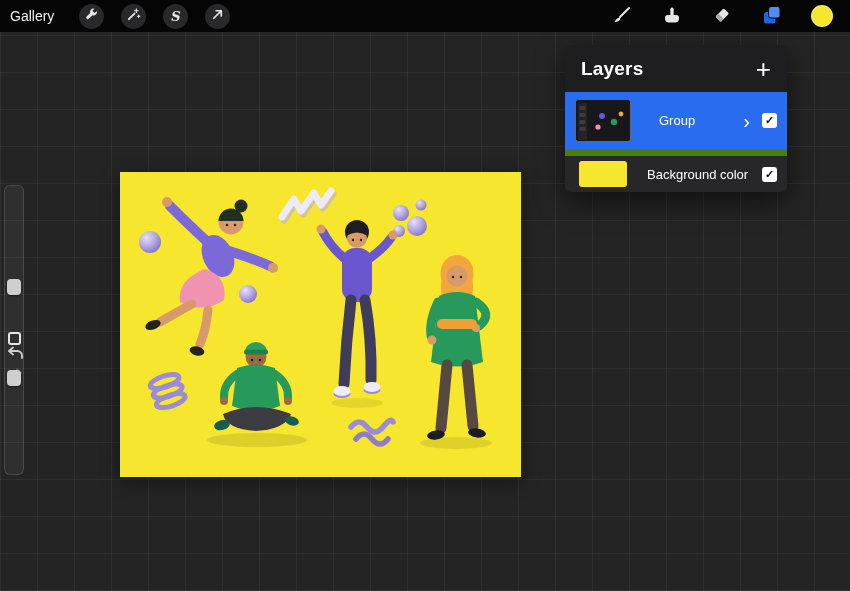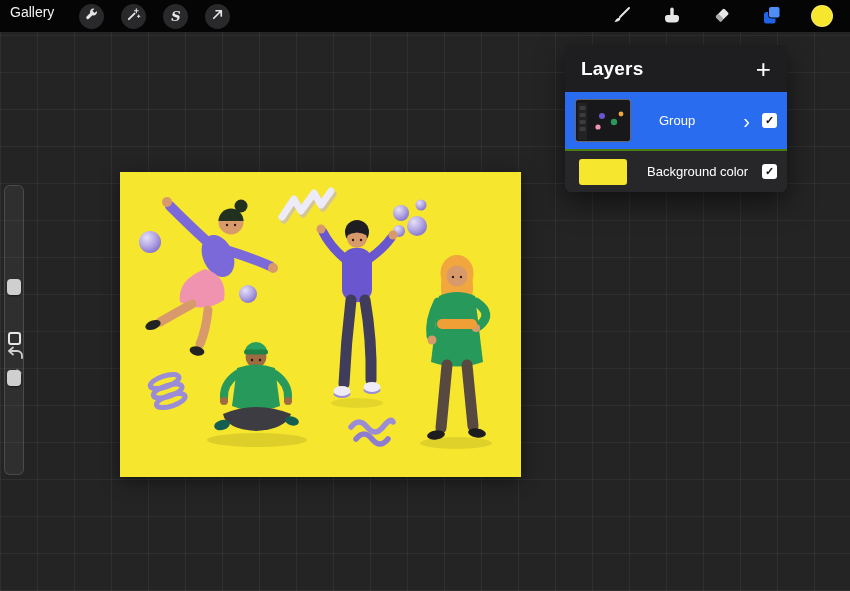--- a/index.html
+++ b/index.html
@@ -3,21 +3,21 @@
 <meta charset="utf-8">
 <style>
   * { box-sizing: border-box; margin: 0; padding: 0; }
   body { width: 850px; height: 591px; overflow: hidden; background: #1c1c1c;
          font-family: "Liberation Sans", sans-serif; }
   .screen { position: relative; width: 850px; height: 591px; background: #242424; overflow: hidden; }
 
   
   .topbar { position: absolute; top: 0; left: 0; right: 0; height: 32px; background: #050506;
             display: flex; align-items: center; justify-content: space-between; padding: 0 10px; z-index: 10; }
-  .tb-left { display: flex; align-items: flex-start; gap: 17px; }
+  .tb-left { display: flex; align-items: center; gap: 17px; }
   .gallery { color: #f1f1f1; font-size: 14px; margin-right: 8px; cursor: default; }
   .tool-circle { width: 25px; height: 25px; border-radius: 50%; background: #29292c; border: none;
                  display: flex; align-items: center; justify-content: center; padding: 0; }
   .sel-glyph { color: #e9e9e9; font-family: "DejaVu Serif", serif; font-style: italic;
                font-weight: bold; font-size: 13px; line-height: 1; }
   .tb-right { display: flex; align-items: center; gap: 26px; padding-right: 6px; }
   .tb-right .tool { background: none; border: none; padding: 0; width: 24px; height: 24px;
                     display: flex; align-items: center; justify-content: center; }
   .color-circle { width: 22px; height: 22px; border-radius: 50%; background: #f6e62e;
                   border: 1px solid rgba(255,255,255,.25); }
@@ -48,21 +48,21 @@
   
   .layers-panel { position: absolute; left: 565px; top: 45px; width: 222px; border-radius: 6px;
                   overflow: hidden; background: #1e1e20; box-shadow: 0 10px 28px rgba(0,0,0,.55); z-index: 8; }
   .lp-header { height: 47px; display: flex; align-items: center; justify-content: space-between;
                padding: 0 16px; }
   .lp-title { color: #fff; font-size: 19px; font-weight: 700; letter-spacing: .2px; }
   .lp-add { color: #fff; font-size: 26px; font-weight: 300; background: none; border: none;
             line-height: 20px; padding: 0; }
   .layer-row { display: flex; align-items: center; padding: 0 10px; }
   .row-group { height: 57px; background: #2a6cf0; }
-  .row-bg { height: 43px; background: #27272a; border-top: 2px solid #4d7c0f; }
+  .row-bg { height: 43px; background: #27272a; border-top: 7px solid #4d7c0f; }
   .layer-thumb { width: 56px; height: 43px; border-radius: 4px; overflow: hidden; background: #151517;
                  flex: none; border: 1px solid rgba(255,255,255,.35); }
   .layer-label { color: #fff; font-size: 13px; margin-left: 28px; flex: 1; }
   .chevron { color: #fff; font-size: 20px; line-height: 1; margin-right: 12px; font-weight: 400; }
   .checkbox { width: 15px; height: 15px; border-radius: 3px; background: #fff; color: #151515;
               font-size: 11px; font-weight: bold; display: flex; align-items: center;
               justify-content: center; flex: none; }
   .bg-swatch { width: 48px; height: 26px; border-radius: 3px; background: #f6e62e; flex: none;
                margin-left: 4px; }
   .row-bg .layer-label { margin-left: 20px; }

